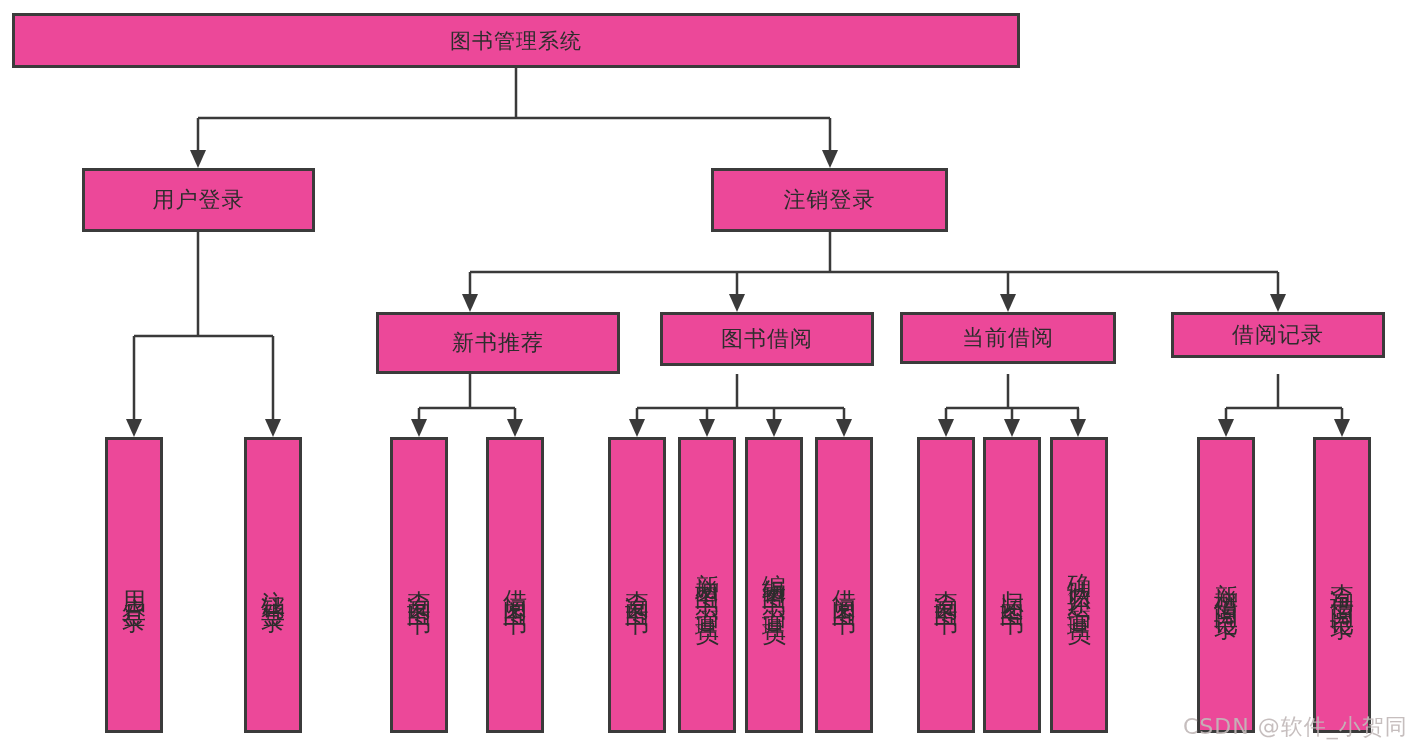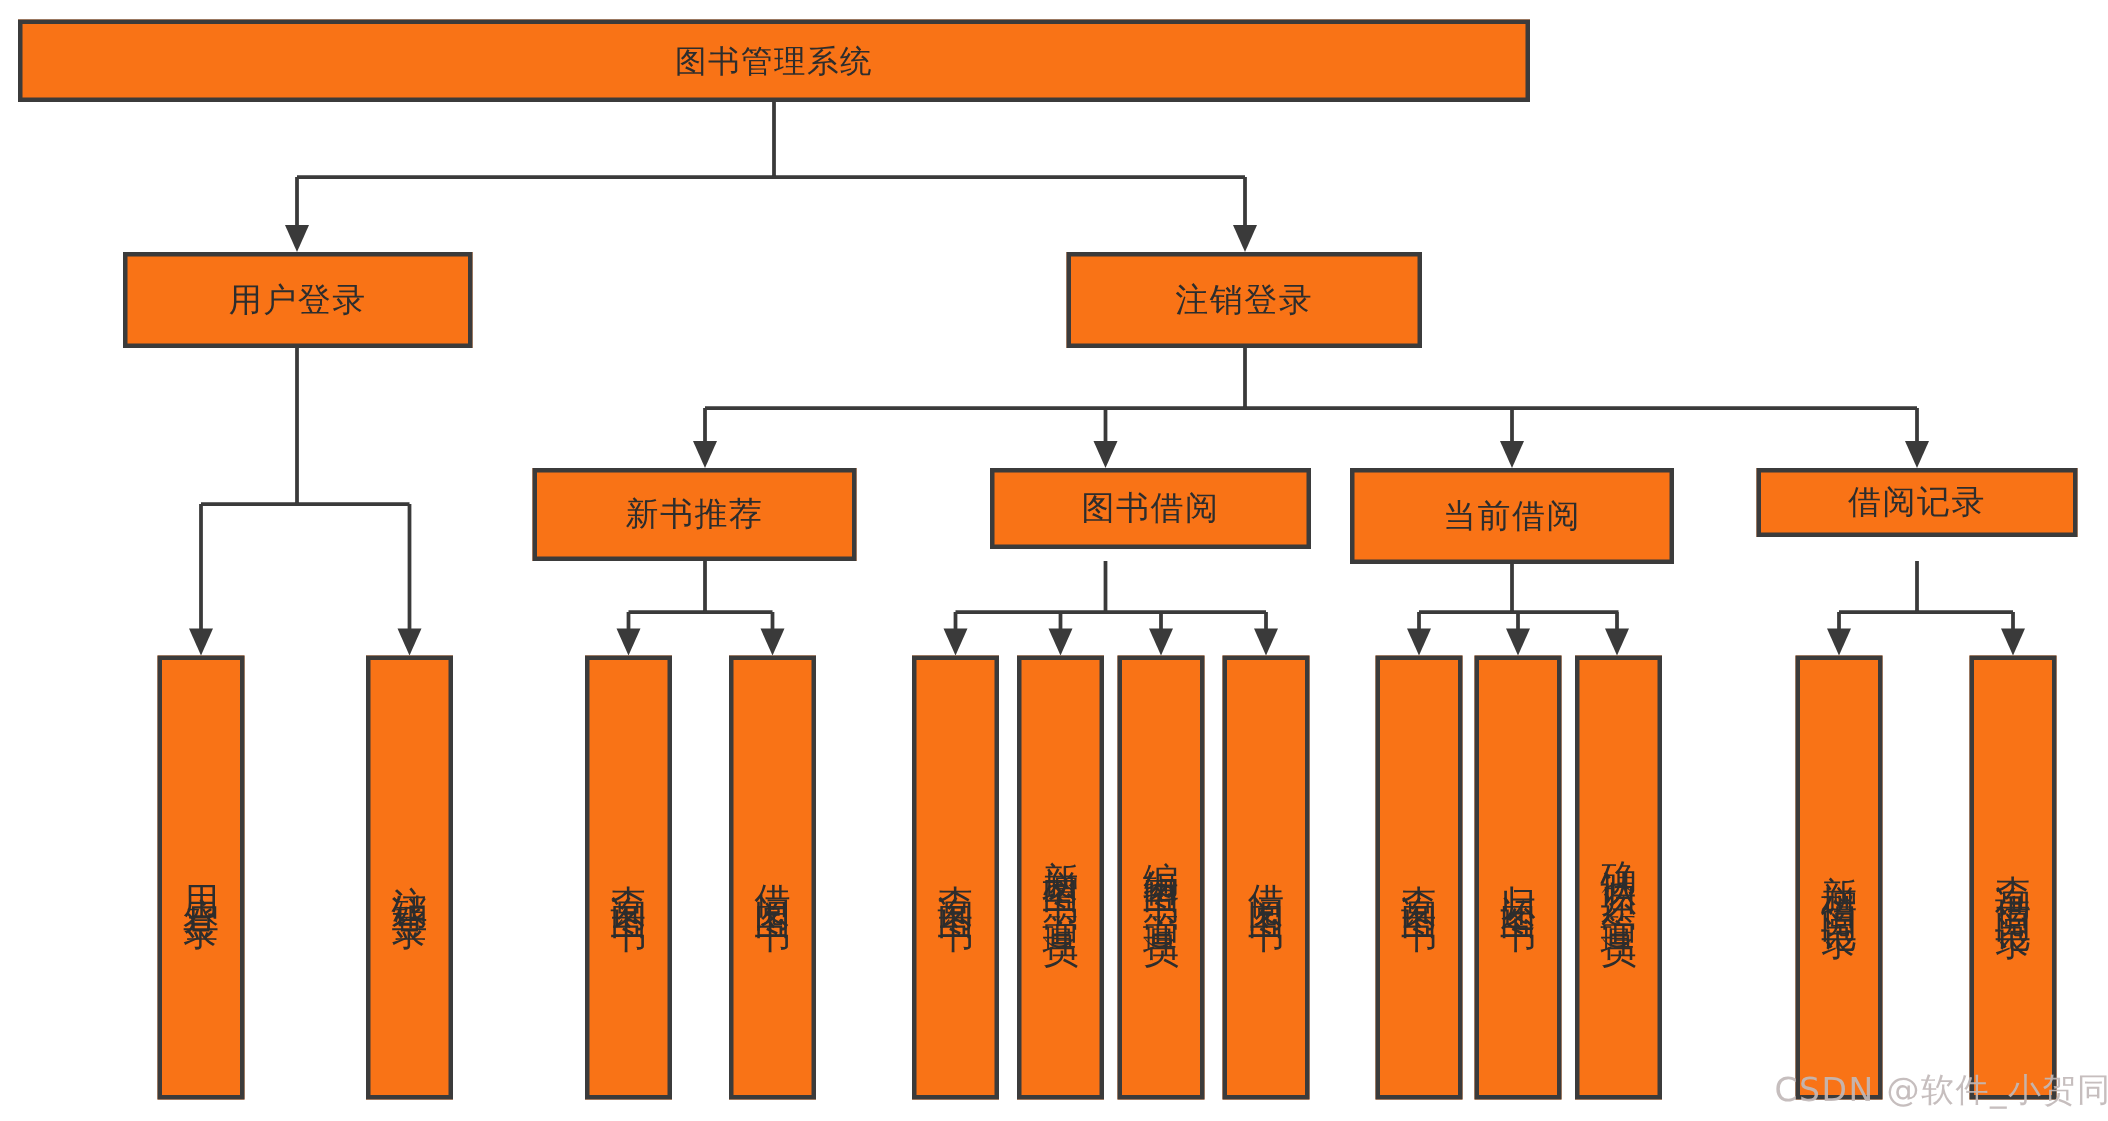--- a/index.html
+++ b/index.html
@@ -18,21 +18,21 @@
   .connector-layer {
     position: absolute;
     left: 0;
     top: 0;
     width: 1405px;
     height: 747px;
   }
   .box {
     position: absolute;
     box-sizing: border-box;
-    background: #f97316;
+    background: #ec4899;
     border: 3px solid #3b3b3b;
     display: flex;
     align-items: center;
     justify-content: center;
     text-align: center;
   }
   .hlabel {
     font-size: 22px;
     color: #2d2d2d;
     letter-spacing: 1px;
@@ -127,27 +127,27 @@
     <span class="hlabel root-label">图书管理系统</span>
   </div>
 
   <div class="box" style="left:82px; top:168px; width:233px; height:64px;">
     <span class="hlabel">用户登录</span>
   </div>
   <div class="box" style="left:711px; top:168px; width:237px; height:64px;">
     <span class="hlabel">注销登录</span>
   </div>
 
-  <div class="box" style="left:355px; top:312px; width:216px; height:62px;text-align:right;">
+  <div class="box" style="left:376px; top:312px; width:244px; height:62px;text-align:right;">
     <span class="hlabel">新书推荐</span>
   </div>
   <div class="box" style="left:660px; top:312px; width:214px; height:54px;">
     <span class="hlabel">图书借阅</span>
   </div>
-  <div class="box" style="left:900px; top:312px; width:216px; height:64px;">
+  <div class="box" style="left:900px; top:312px; width:216px; height:52px;">
     <span class="hlabel">当前借阅</span>
   </div>
   <div class="box" style="left:1171px; top:312px; width:214px; height:46px;">
     <span class="hlabel">借阅记录</span>
   </div>
 
   <div class="box" style="left:105px; top:437px; width:58px; height:296px;">
     <span class="vlabel">用户登录</span>
   </div>
   <div class="box" style="left:244px; top:437px; width:58px; height:296px;">

